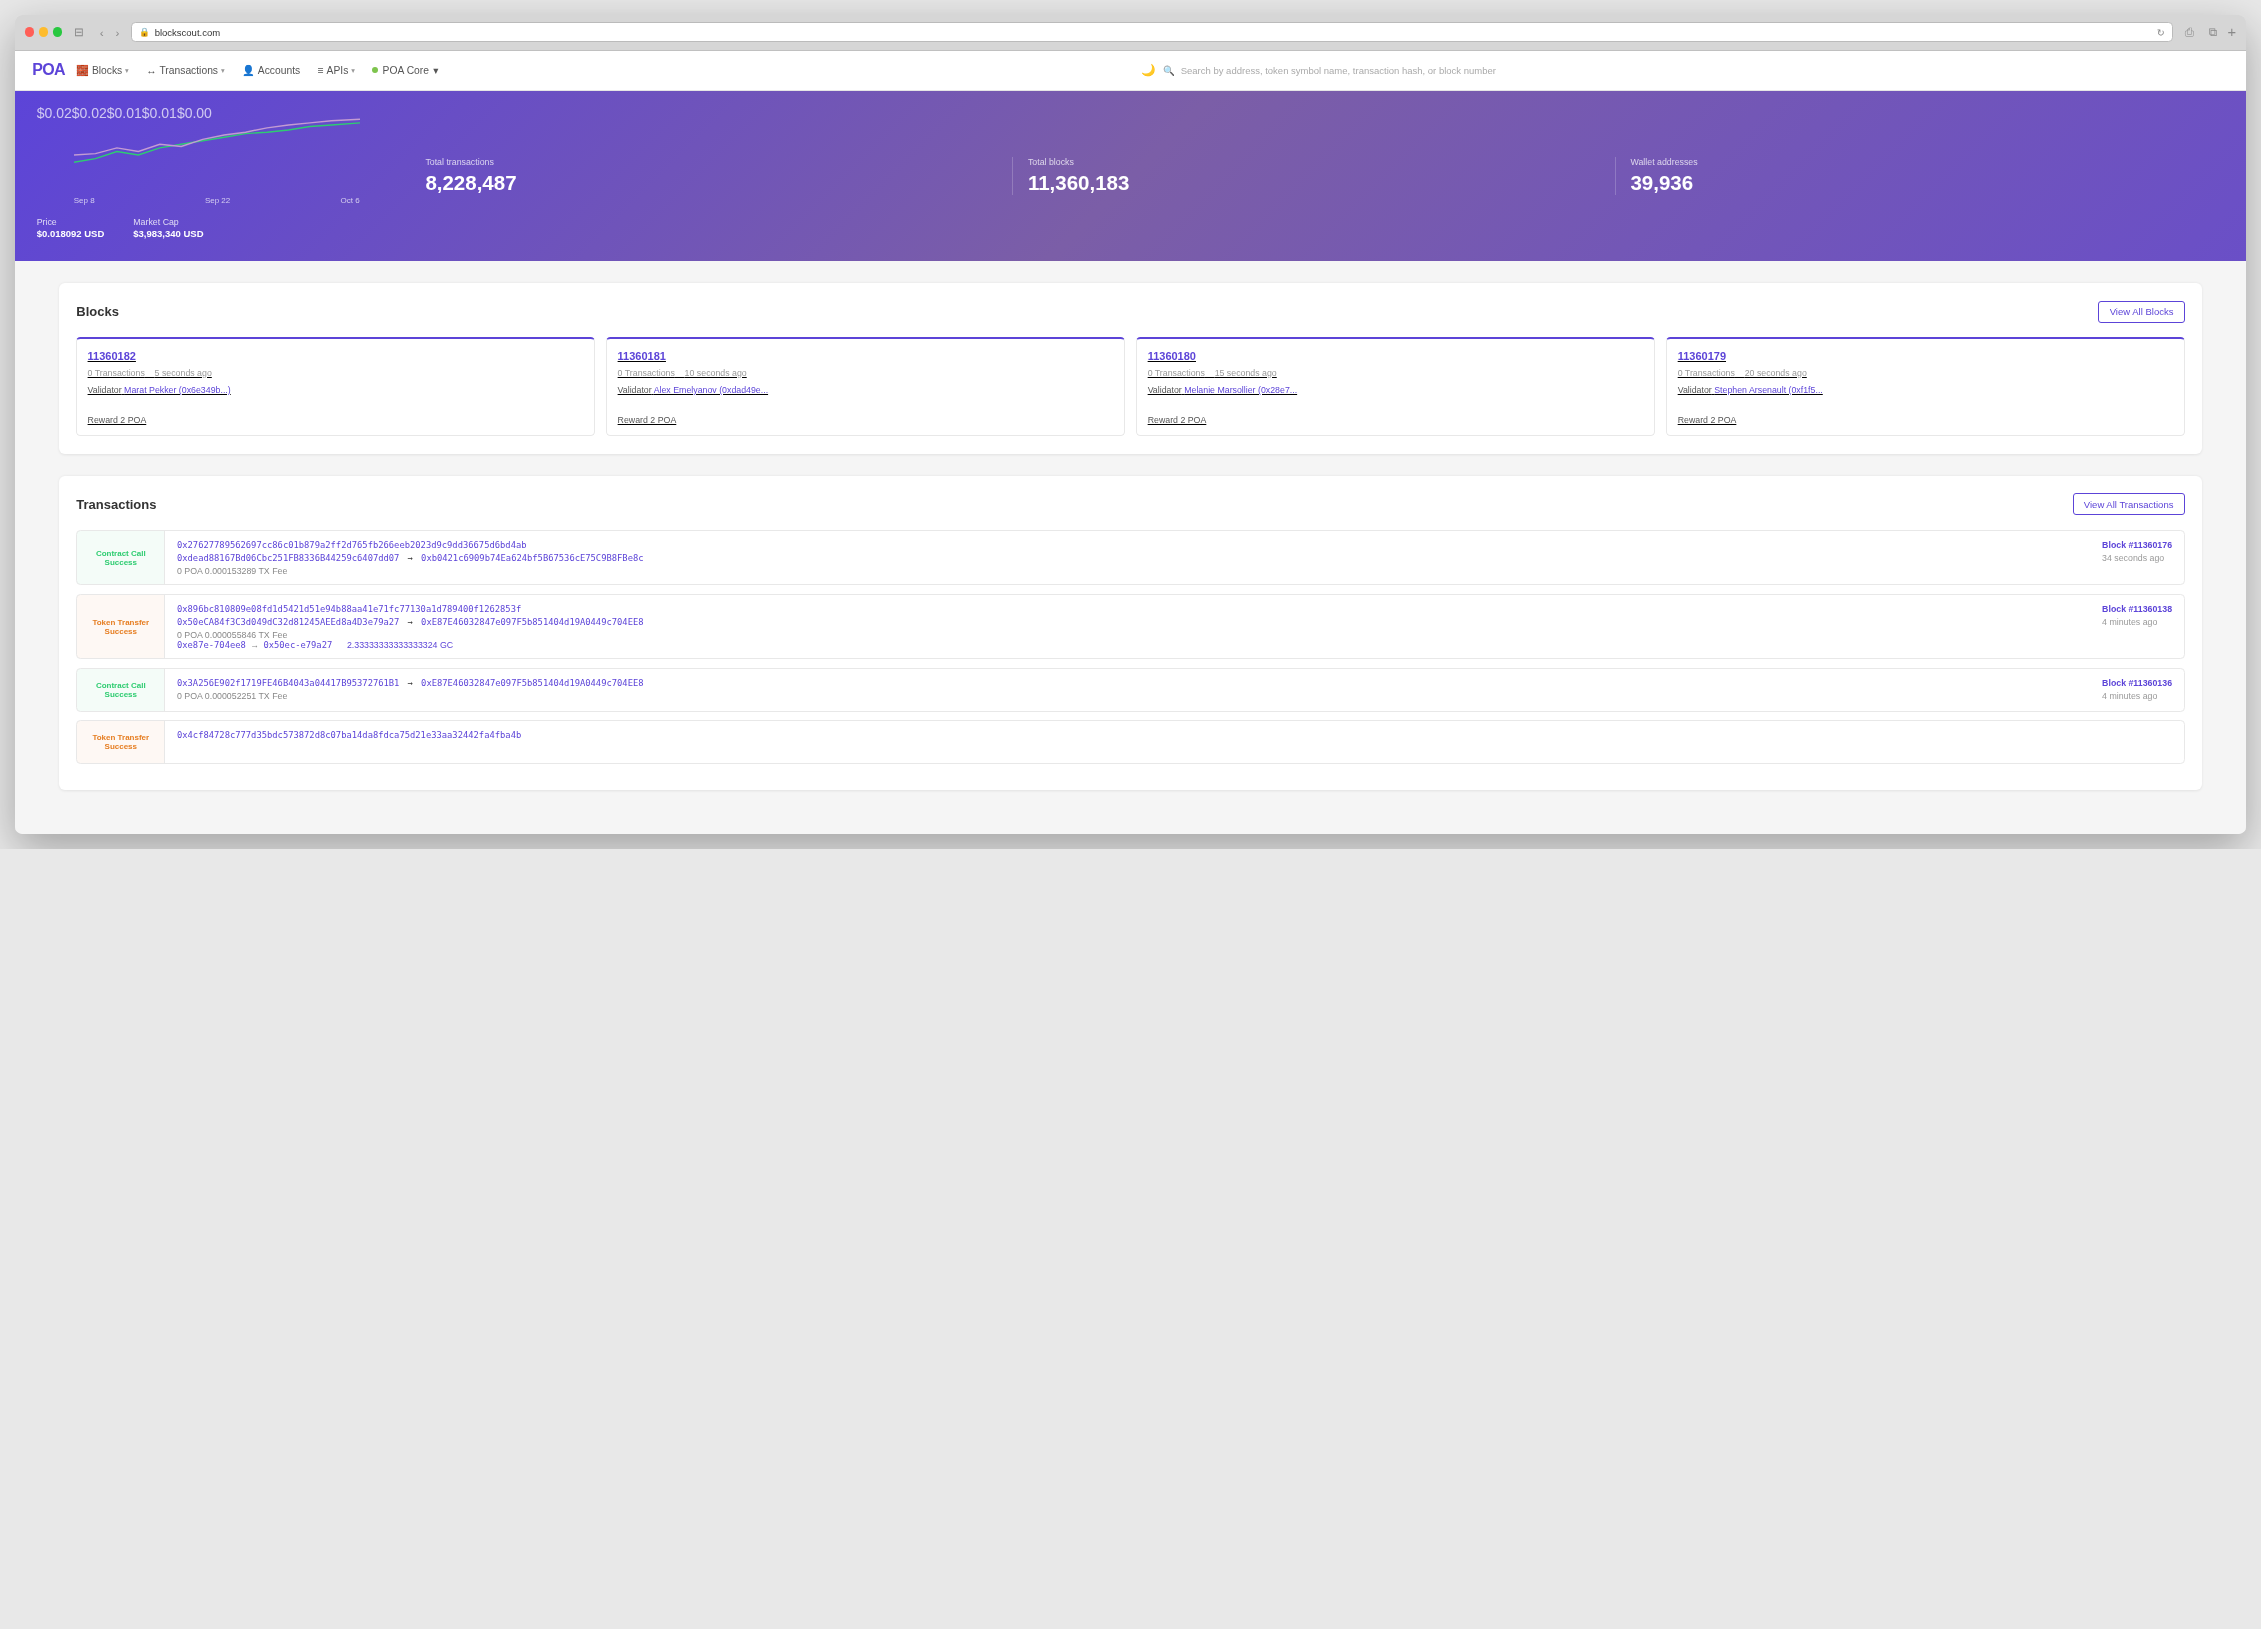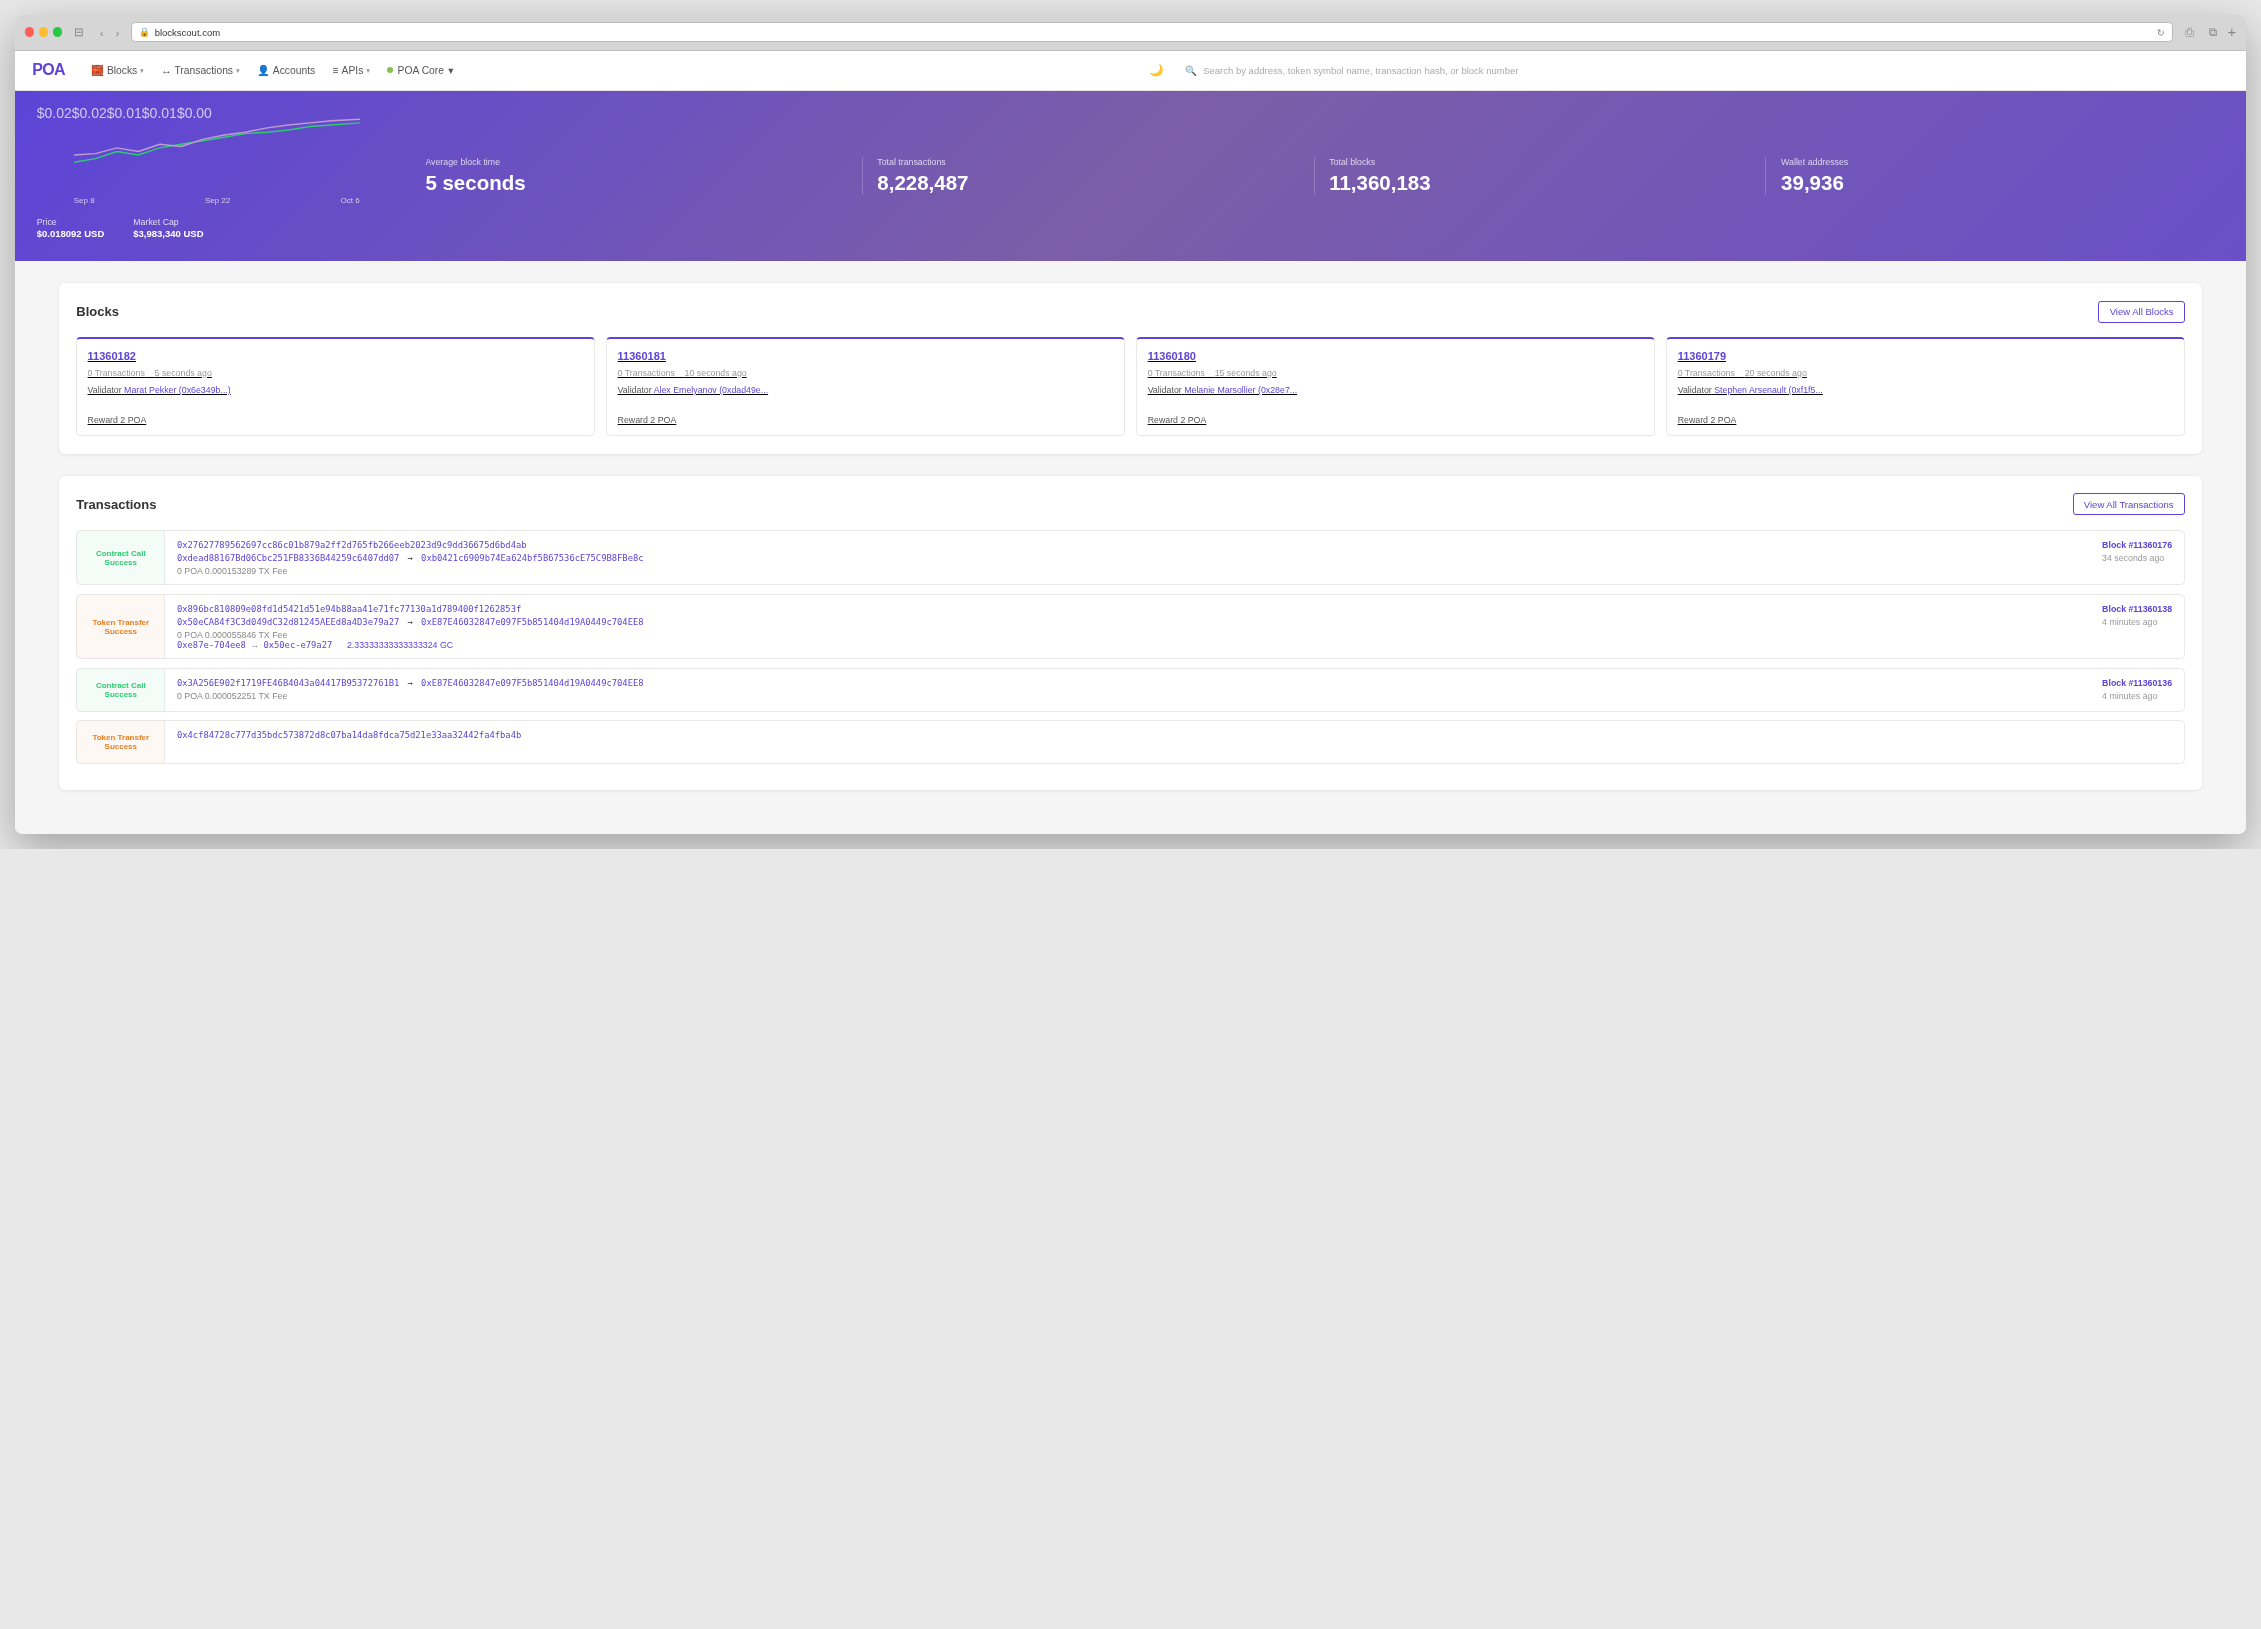--- a/index.html
+++ b/index.html
@@ -62,21 +62,21 @@
     .app { background: #f5f5f5; min-height: 440px; }
 
     
     .navbar {
       background: white;
       border-bottom: 0.7px solid #e5e5e5;
       padding: 0 17.6px;
       display: flex;
       align-items: center;
       height: 40px;
-      gap: 19px;
+      gap: 4px;
     }
     .logo {
       font-weight: 900;
       font-size: 16px;
       color: #5c44d8;
       letter-spacing: -0.7px;
     }
     .nav-items { display: flex; align-items: center; gap: 2.9px; flex: 1; }
     .nav-item {
       display: flex; align-items: center; gap: 2.9px;
@@ -293,24 +293,20 @@
             <div class="price-value">$0.018092 USD</div>
           </div>
           <div class="price-item">
             <div class="price-label">Market Cap</div>
             <div class="price-value">$3,983,340 USD</div>
           </div>
         </div>
       </div>
       <div class="hero-stats">
         <div class="stat-item">
-          <div class="stat-label">Average block time</div>
-          <div class="stat-value">5 seconds</div>
-        </div>
-        <div class="stat-item">
           <div class="stat-label">Total transactions</div>
           <div class="stat-value">8,228,487</div>
         </div>
         <div class="stat-item">
           <div class="stat-label">Total blocks</div>
           <div class="stat-value">11,360,183</div>
         </div>
         <div class="stat-item">
           <div class="stat-label">Wallet addresses</div>
           <div class="stat-value">39,936</div>

